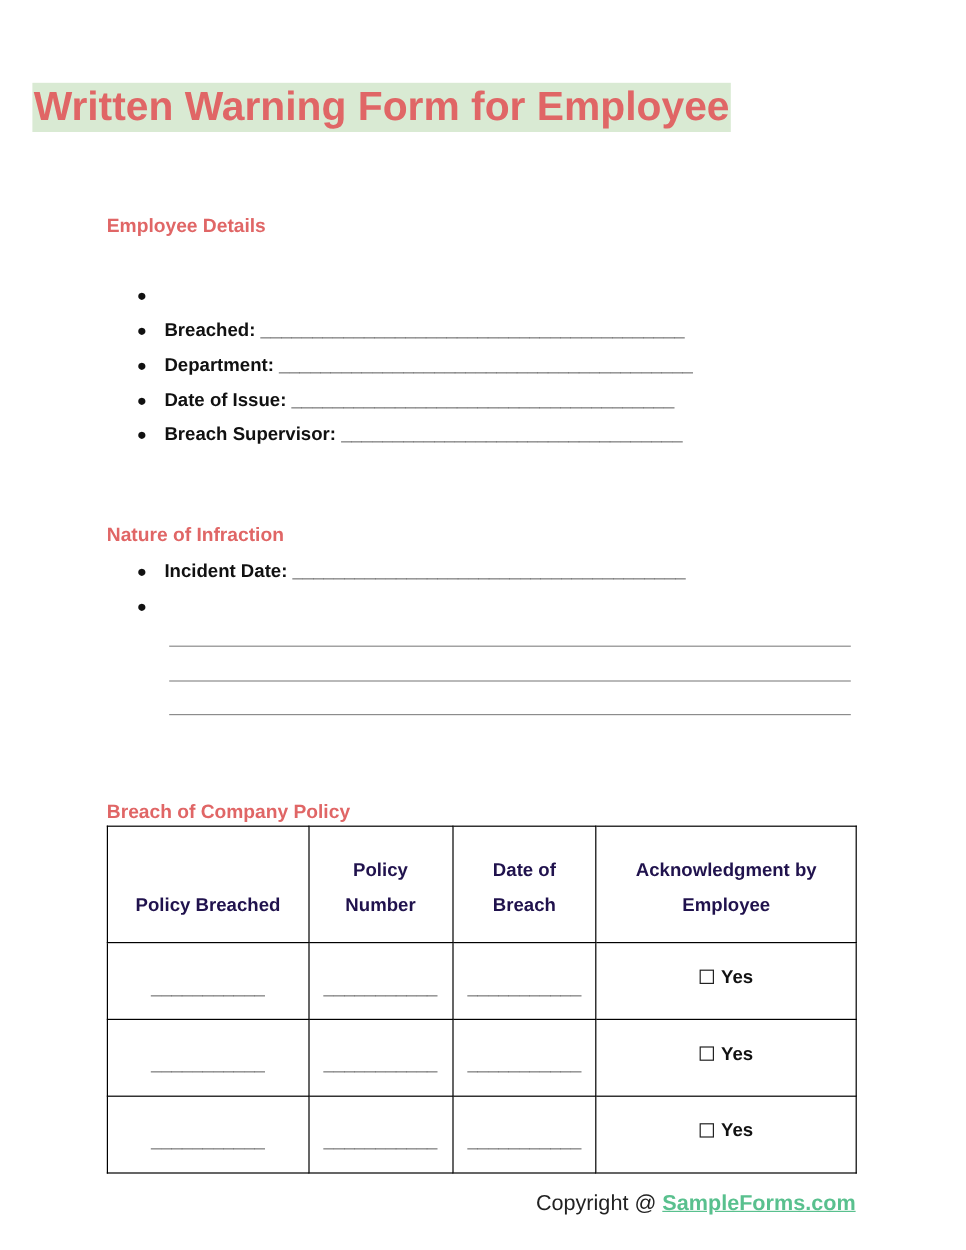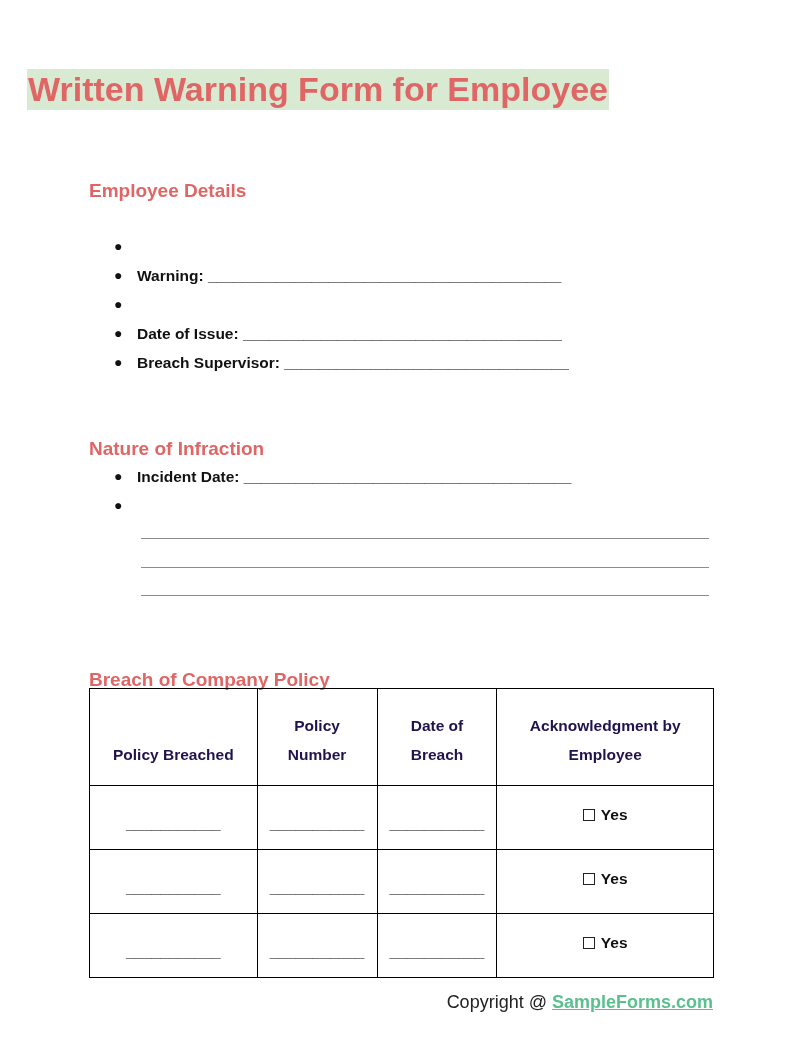--- a/index.html
+++ b/index.html
@@ -1,21 +1,21 @@
 <!DOCTYPE html>
 <html><head>
   <meta charset="utf-8">
   <style>
     html, body { margin: 0; padding: 0; background: #ffffff; }
     body { width: 805px; height: 1042px; position: relative; overflow: hidden;
            font-family: "Liberation Sans", sans-serif; color: #1a1a1a; }
     .title-wrap { position: absolute; top: 69px; left: 0; width: 636px; text-align: center; }
     .title { display: inline-block; background: #d9ead3; color: #e06666;
              font-weight: bold; font-size: 34px; line-height: 41px; padding: 0 1px; }
-    .section-h { position: absolute; left: 89px; color: #e06666; font-weight: bold; font-size: 19px; }
+    .section-h { position: absolute; left: 89px; color: #e06666; font-weight: bold; font-size: 16px; }
     ul.fields { position: absolute; left: 89px; margin: 0; padding: 0; list-style: none; }
     ul.fields li { position: relative; padding-left: 48px; font-size: 15.5px; font-weight: bold;
                    height: 29px; line-height: 29px; white-space: nowrap; color: #111; }
     ul.fields li .bullet { position: absolute; left: 25px; top: 0; font-size: 14px; }
     .rule { position: absolute; left: 141px; width: 568px; height: 0; border-top: 1px solid #8c8c8c; }
     table.policy { position: absolute; left: 89px; top: 688px; border-collapse: collapse;
                    width: 625px; font-size: 15.5px; font-weight: bold; }
     table.policy th, table.policy td { border: 1.5px solid #000; padding: 0 7px; text-align: center; }
     table.policy th { color: #20124d; height: 80px; vertical-align: bottom; padding-bottom: 16px;
                       line-height: 29px; font-weight: bold; }
@@ -30,22 +30,22 @@
 </head>
 <body>
 
 <div class="title-wrap">
   <span class="title">Written Warning Form for Employee</span>
 </div>
 
 <div class="section-h" style="top:180px;">Employee Details</div>
 <ul class="fields" style="top:232px;">
   <li><span class="bullet">●</span></li>
-  <li><span class="bullet">●</span><span>Warning: _________________________________________</span></li>
-  <li><span class="bullet">●</span></li>
+  <li><span class="bullet">●</span><span>Breached: _________________________________________</span></li>
+  <li><span class="bullet">●</span><span>Department: ________________________________________</span></li>
   <li><span class="bullet">●</span><span>Date of Issue: _____________________________________</span></li>
   <li><span class="bullet">●</span><span>Breach Supervisor: _________________________________</span></li>
 </ul>
 
 <div class="section-h" style="top:410px;margin-top:28px;">Nature of Infraction</div>
 <ul class="fields" style="top:462px;">
   <li><span class="bullet">●</span><span>Incident Date: ______________________________________</span></li>
   <li><span class="bullet">●</span></li>
 </ul>
 <div class="rule" style="top:538px;"></div>

